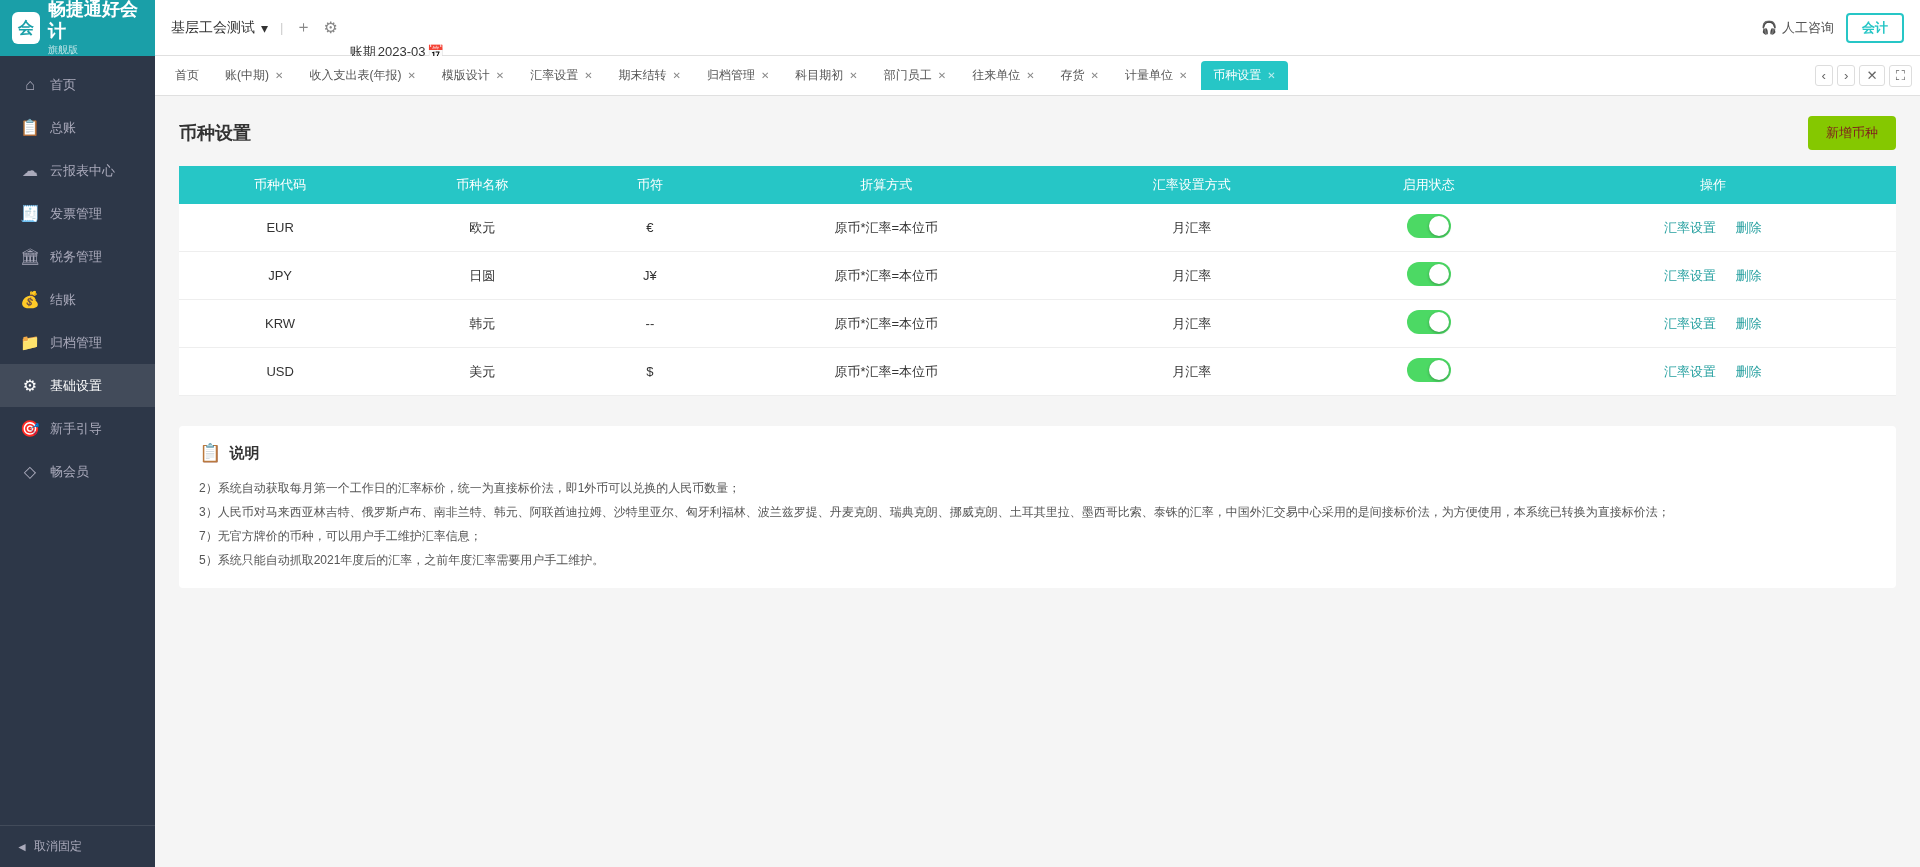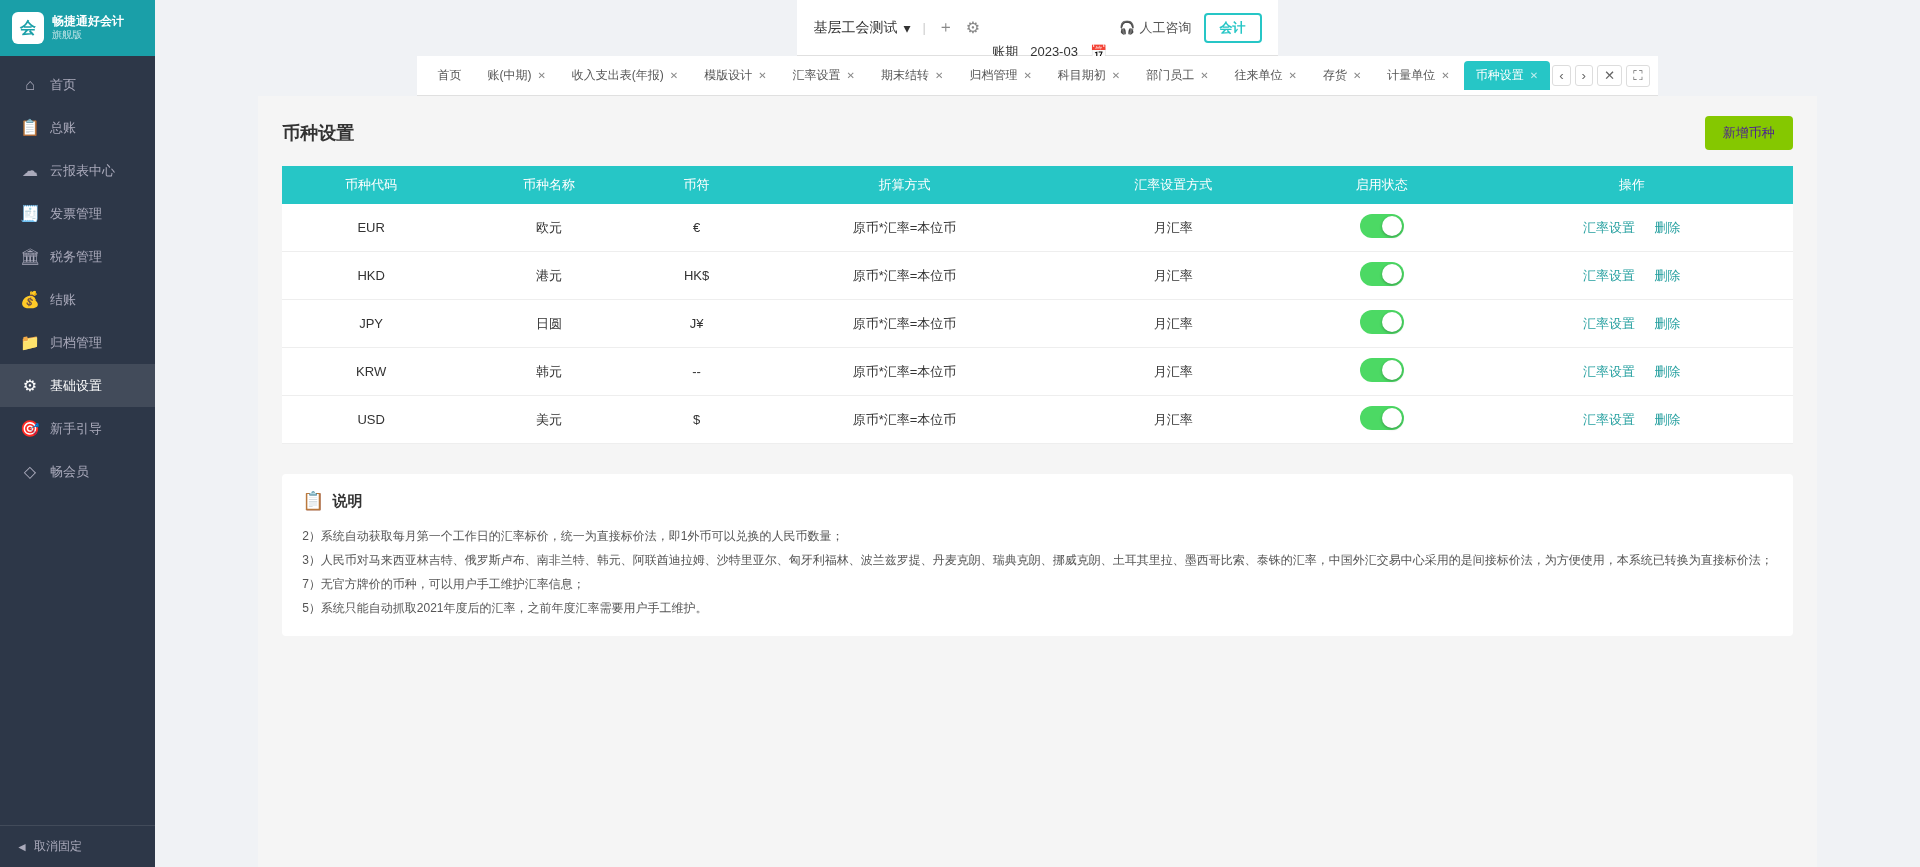--- a/index.html
+++ b/index.html
@@ -23,61 +23,61 @@
       gap: 8px;
       height: 56px;
     }
     .sidebar-logo-icon {
       width: 32px; height: 32px;
       background: white;
       border-radius: 6px;
       display: flex; align-items: center; justify-content: center;
       font-size: 16px; color: #1a9fa8; font-weight: bold;
     }
-    .sidebar-logo-text { color: white; font-size: 12px; font-weight: bold; line-height: 1.2; }
+    .sidebar-logo-text { color: white; font-size: 18px; font-weight: bold; line-height: 1.2; }
     .sidebar-logo-sub { color: rgba(255,255,255,0.7); font-size: 10px; }
     .sidebar-nav { flex: 1; padding: 8px 0; }
     .sidebar-item {
       display: flex; align-items: center; gap: 10px;
       padding: 12px 20px;
       cursor: pointer; color: #aab;
       transition: background 0.2s;
     }
     .sidebar-item.active { background: rgba(255,255,255,0.1); color: white; }
     .sidebar-item-icon { font-size: 16px; width: 20px; text-align: center; }
     .sidebar-bottom {
       padding: 12px 16px;
       color: #aab;
       cursor: pointer;
       display: flex; align-items: center; gap: 6px;
       font-size: 12px;
       border-top: 1px solid rgba(255,255,255,0.1);
     }
 
     
-    .main { flex: 1; display: flex; flex-direction: column; overflow: hidden; align-items: center; }
+    .main { flex: 1; display: flex; flex-direction: column; overflow: hidden; }
 
     
     .topbar {
       background: white;
       height: 56px;
       display: flex;
       align-items: center;
       padding: 0 16px;
       border-bottom: 1px solid #e0e0e0;
       gap: 12px;
     }
     .topbar-company {
       display: flex; align-items: center; gap: 6px;
       font-size: 14px; color: #333; cursor: pointer;
     }
     .topbar-sep { color: #ccc; }
     .topbar-add { color: #888; cursor: pointer; font-size: 16px; }
     .topbar-settings { color: #888; cursor: pointer; font-size: 16px; }
-    .topbar-period { display: flex; align-items: center; gap: 12px; font-size: 13px; color: #333; margin-top: 48px; }
+    .topbar-period { display: flex; align-items: center; gap: 2px; font-size: 13px; color: #333; margin-top: 48px; }
     .topbar-right { margin-left: auto; display: flex; align-items: center; gap: 12px; }
     .topbar-service { display: flex; align-items: center; gap: 4px; color: #555; font-size: 13px; cursor: pointer; }
     .topbar-btn {
       background: white; border: 2px solid #26c6c6;
       color: #26c6c6; padding: 4px 14px; border-radius: 4px;
       font-size: 13px; cursor: pointer; font-weight: bold;
     }
 
     
     .tabbar {
@@ -104,21 +104,21 @@
     .tabbar-nav-btn { background: none; border: 1px solid #ddd; padding: 2px 6px; cursor: pointer; border-radius: 3px; color: #666; }
 
     
     .content { flex: 1; overflow-y: auto; padding: 20px 24px; background: #f5f5f5; }
 
     .page-title {
       font-size: 18px; color: #333; font-weight: bold;
       margin-bottom: 16px; display: flex; align-items: center; justify-content: space-between;
     }
     .btn-new {
-      background: #85c800; color: #4c1d95;
+      background: #85c800; color: #7f1d1d;
       border: none; padding: 8px 18px;
       border-radius: 4px; font-size: 13px; cursor: pointer;
       font-family: inherit;
     }
 
     
     .data-table { width: 100%; border-collapse: collapse; background: white; }
     .data-table thead tr { background: #26c6c6; color: white; }
     .data-table thead th { padding: 10px 12px; text-align: center; font-weight: normal; font-size: 13px; margin-left: 32px; }
     .data-table tbody tr { border-bottom: 1px solid #eee; }
@@ -334,34 +334,20 @@
     <td>月汇率</td>
     <td>
       <div class="toggle"></div>
     </td>
     <td>
       <span class="action-link">汇率设置</span>
       <span class="action-link">删除</span>
     </td>
   </tr>
           <tr>
-    <td>HKD</td>
-    <td>港元</td>
-    <td>HK$</td>
-    <td>原币*汇率=本位币</td>
-    <td>月汇率</td>
-    <td>
-      <div class="toggle"></div>
-    </td>
-    <td>
-      <span class="action-link">汇率设置</span>
-      <span class="action-link">删除</span>
-    </td>
-  </tr>
-          <tr>
     <td>JPY</td>
     <td>日圆</td>
     <td>J¥</td>
     <td>原币*汇率=本位币</td>
     <td>月汇率</td>
     <td>
       <div class="toggle"></div>
     </td>
     <td>
       <span class="action-link">汇率设置</span>

